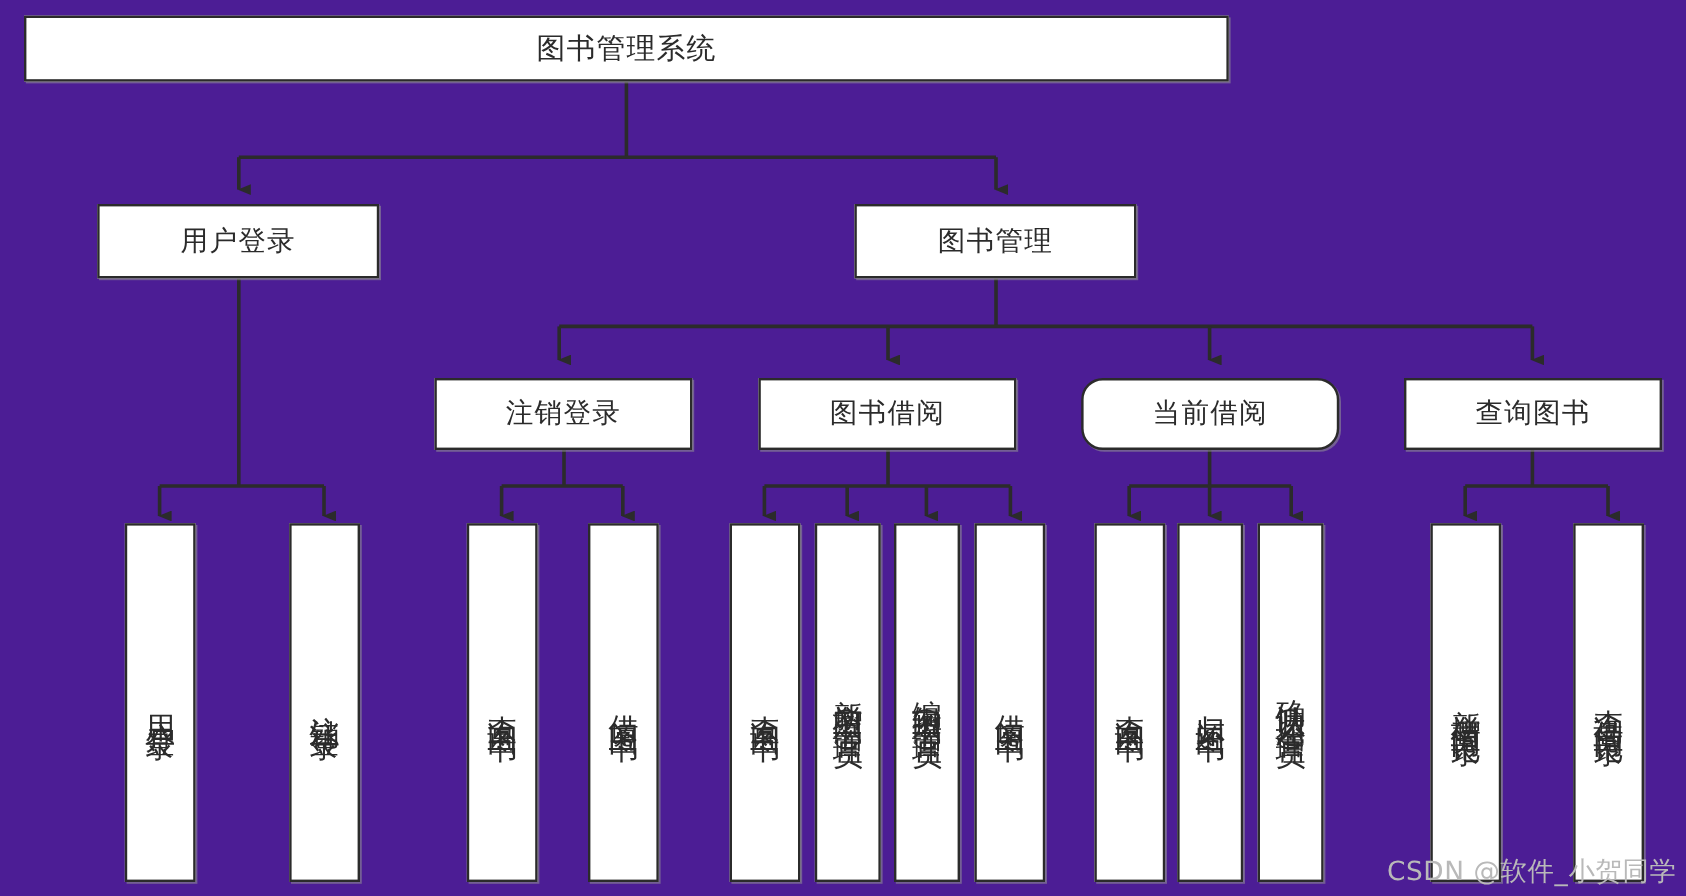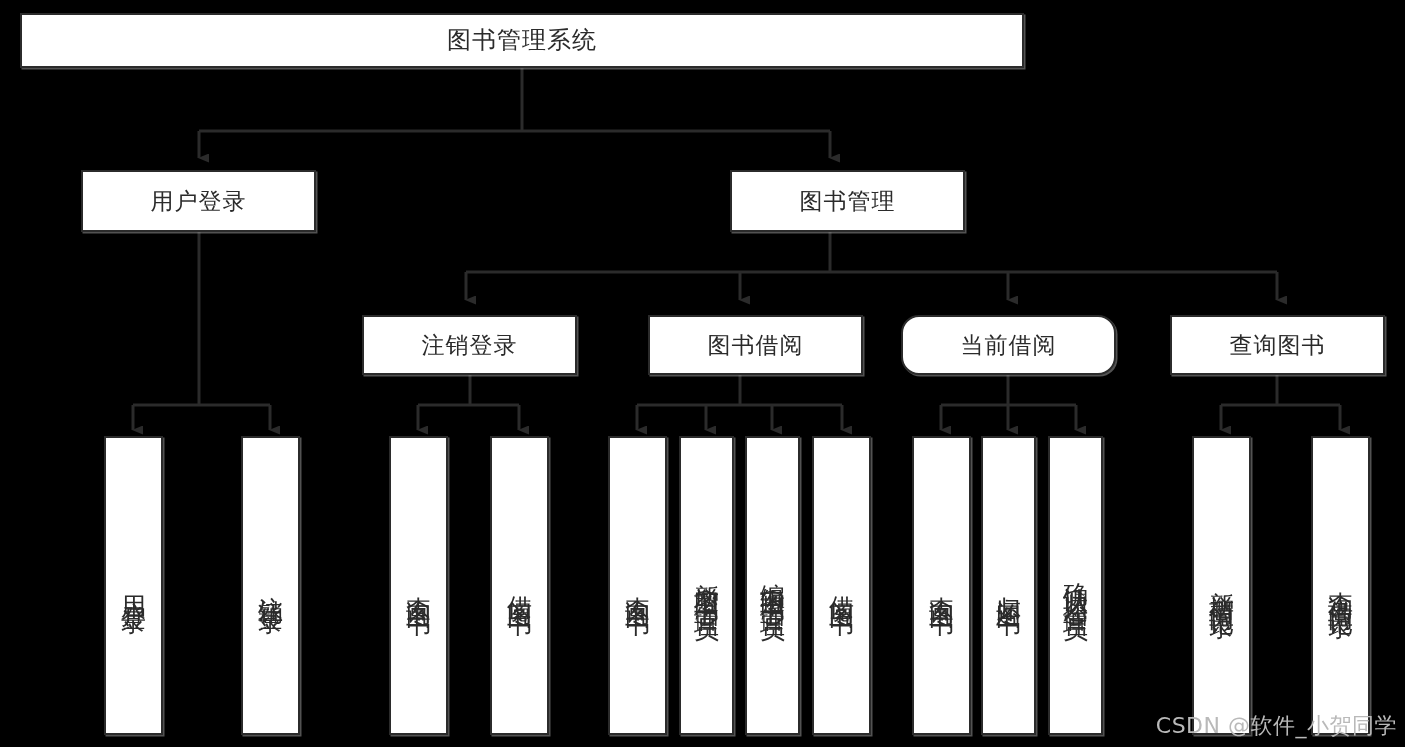--- a/index.html
+++ b/index.html
@@ -7,21 +7,21 @@
     padding: 0;
     background: #ffffff;
   }
   body {
     font-family: "DejaVu Sans", "Liberation Sans", sans-serif;
   }
   #canvas {
     position: relative;
     width: 1405px;
     height: 747px;
-    background: #000000;
+    background: #4c1d95;
     overflow: hidden;
   }
   svg.edges {
     position: absolute;
     left: 0;
     top: 0;
     width: 1405px;
     height: 747px;
     pointer-events: none;
   }
@@ -132,28 +132,28 @@
     </g>
   </svg>
 
   <div class="node horiz root" style="left:20px; top:13px; width:1004px; height:55px;">
     <span class="lbl">图书管理系统</span>
   </div>
 
   <div class="node horiz" style="left:81px; top:170px; width:235px; height:62px;">
     <span class="lbl">用户登录</span>
   </div>
-  <div class="node horiz" style="left:712px; top:170px; width:235px; height:62px;margin-left:18px;">
+  <div class="node horiz" style="left:712px; top:170px; width:235px; height:62px;">
     <span class="lbl">图书管理</span>
   </div>
 
   <div class="node horiz" style="left:362px; top:315px; width:215px; height:60px;">
     <span class="lbl">注销登录</span>
   </div>
-  <div class="node horiz" style="left:632px; top:315px; width:215px; height:60px;margin-left:16px;">
+  <div class="node horiz" style="left:632px; top:315px; width:215px; height:60px;">
     <span class="lbl">图书借阅</span>
   </div>
   <div class="node horiz" style="left:901px; top:315px; width:215px; height:60px;border-radius:18px;">
     <span class="lbl">当前借阅</span>
   </div>
   <div class="node horiz" style="left:1170px; top:315px; width:215px; height:60px;">
     <span class="lbl">查询图书</span>
   </div>
 
   <div class="node vert" style="left:104px; top:436px; width:59px; height:299px;">

